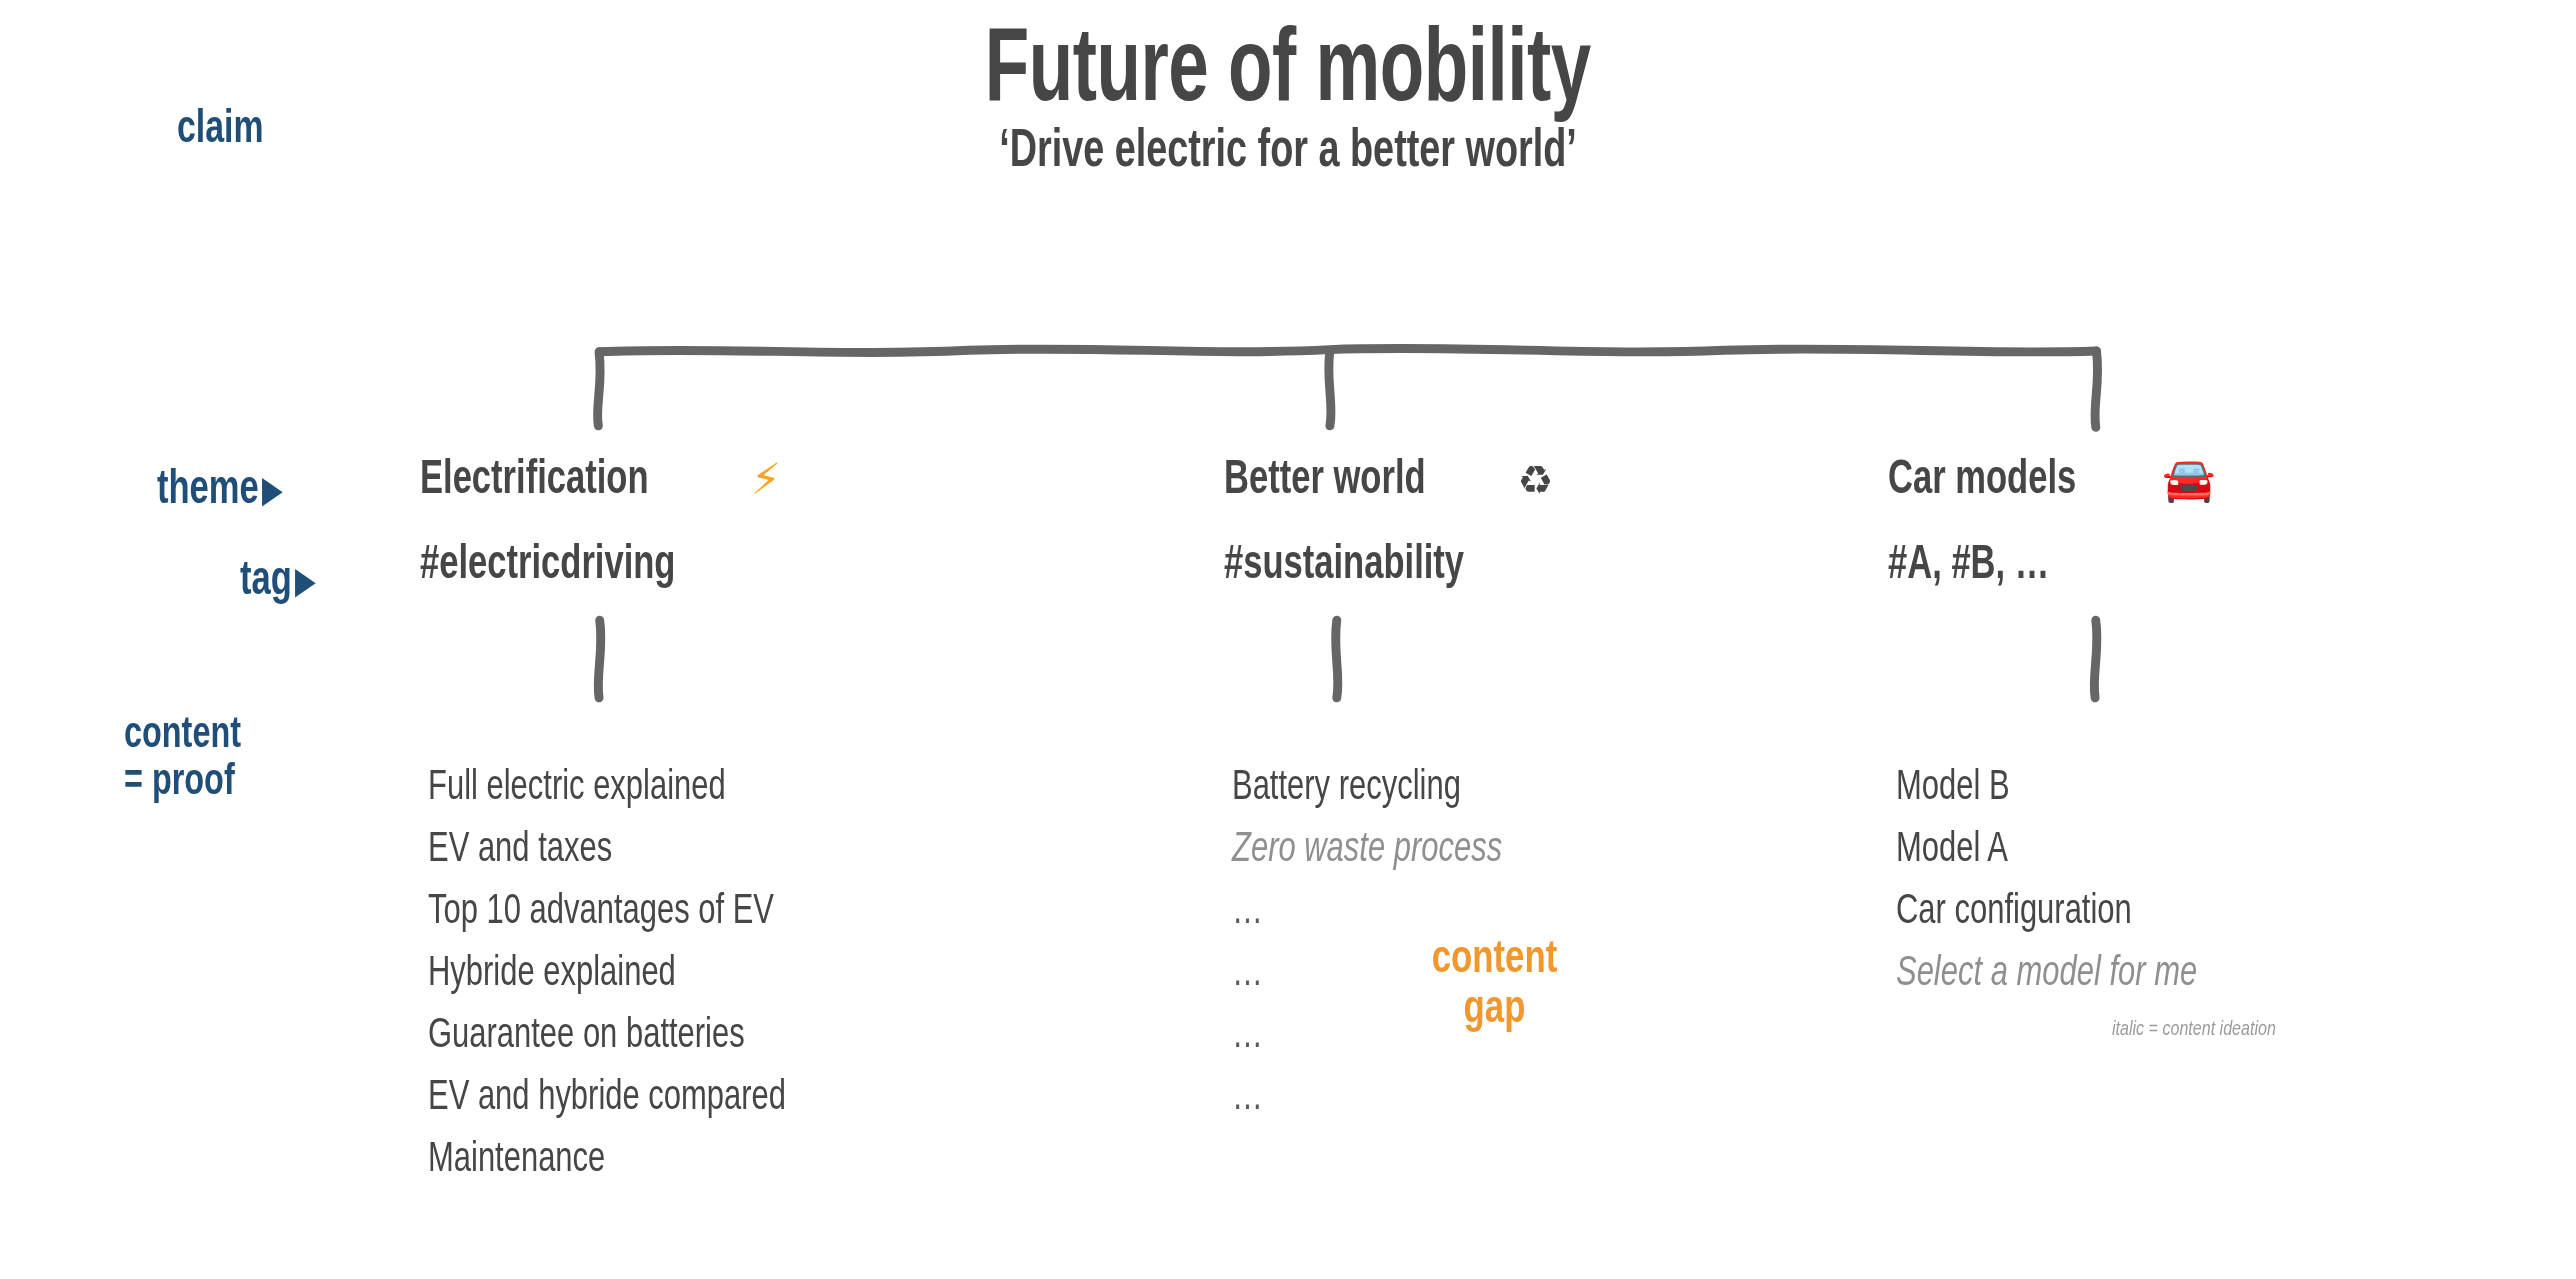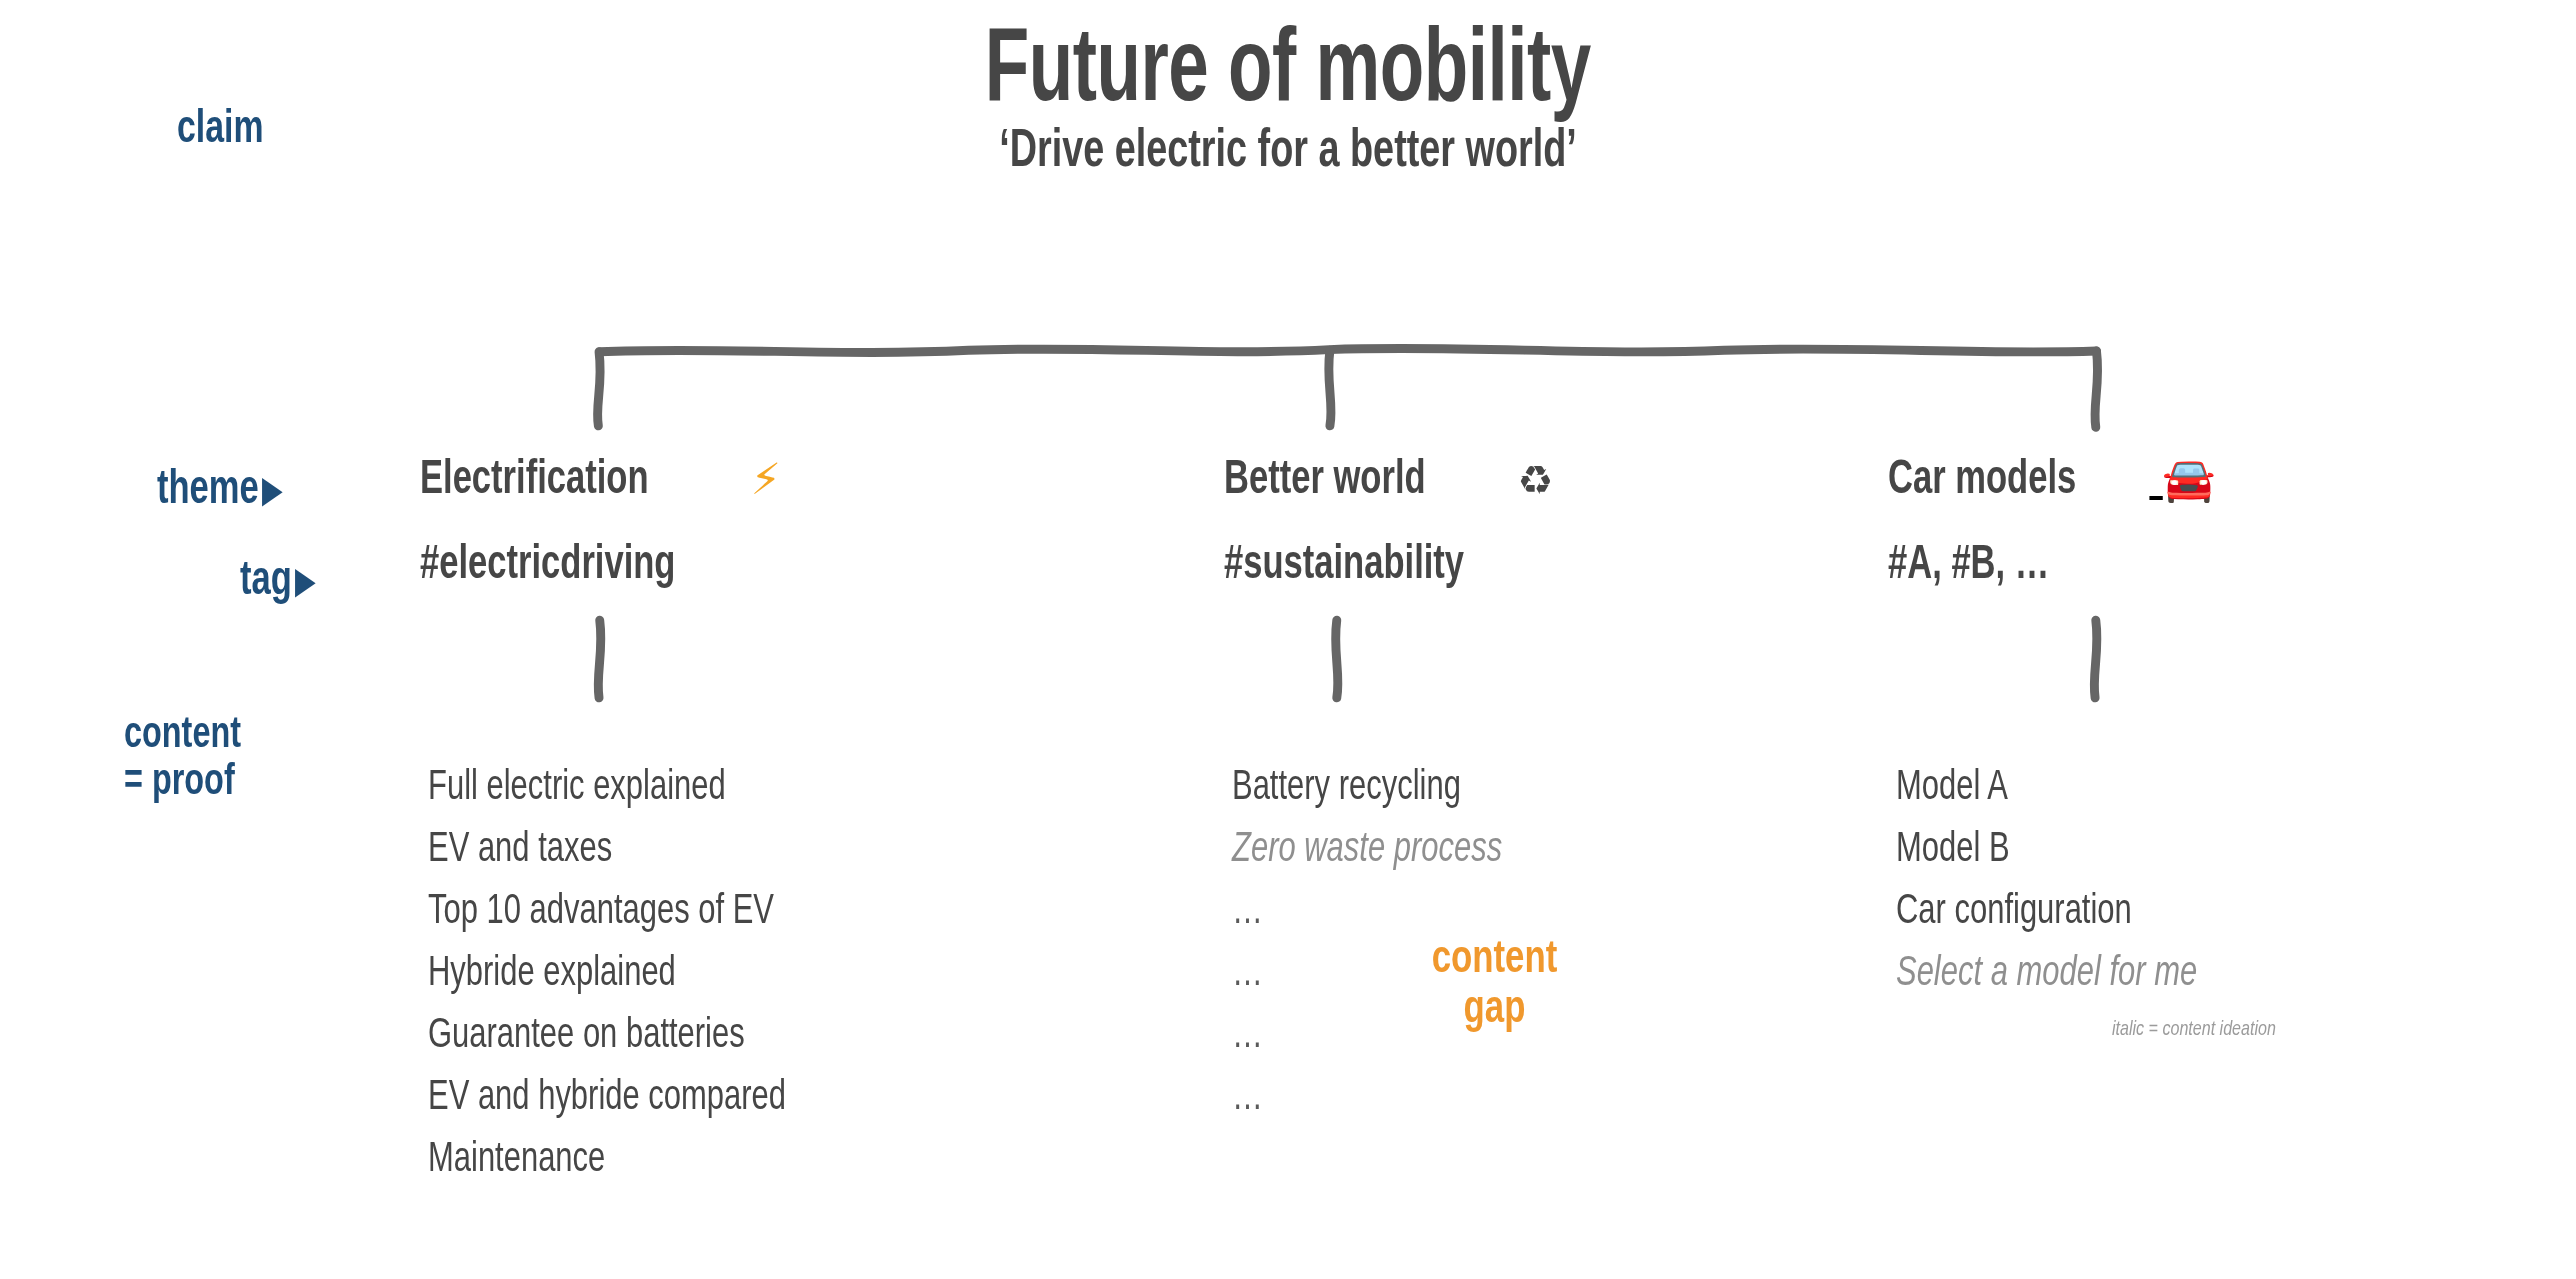--- a/index.html
+++ b/index.html
@@ -113,21 +113,21 @@
     height: 1279px;
     pointer-events: none;
   }
 
   
   .col {
     position: absolute;
   }
   #col-1 { left: 420px; top: 453px; width: 797px; }
   #col-2 { left: 1224px; top: 453px; width: 797px; }
-  #col-3 { left: 1888px; top: 453px; width: 687px; text-decoration: underline; }
+  #col-3 { left: 1888px; top: 453px; width: 687px; }
 
   .theme-head {
     font-family: "Liberation Sans", sans-serif;
     font-weight: 700;
     font-size: 48px;
     line-height: 1.0;
     color: #464646;
     white-space: nowrap;
   }
   .theme-head .tx {
@@ -313,22 +313,22 @@
 
   <div class="col" id="col-3">
     <div class="theme-head">
       <span class="tx">Car models</span>
       <span class="theme-emoji emoji-car">🚘</span>
     </div>
     <div class="tag-head">
       <span class="tx">#A, #B, …</span>
     </div>
     <ul class="content-list">
+      <li><span class="tx">Model B</span></li>
       <li><span class="tx">Model A</span></li>
-      <li><span class="tx">Model B</span></li>
       <li><span class="tx">Car configuration</span></li>
       <li class="ideation"><span class="tx">Select a model for me</span></li>
     </ul>
   </div>
 
   <div id="content-gap">
     <span>content</span>
     <span>gap</span>
   </div>
 

